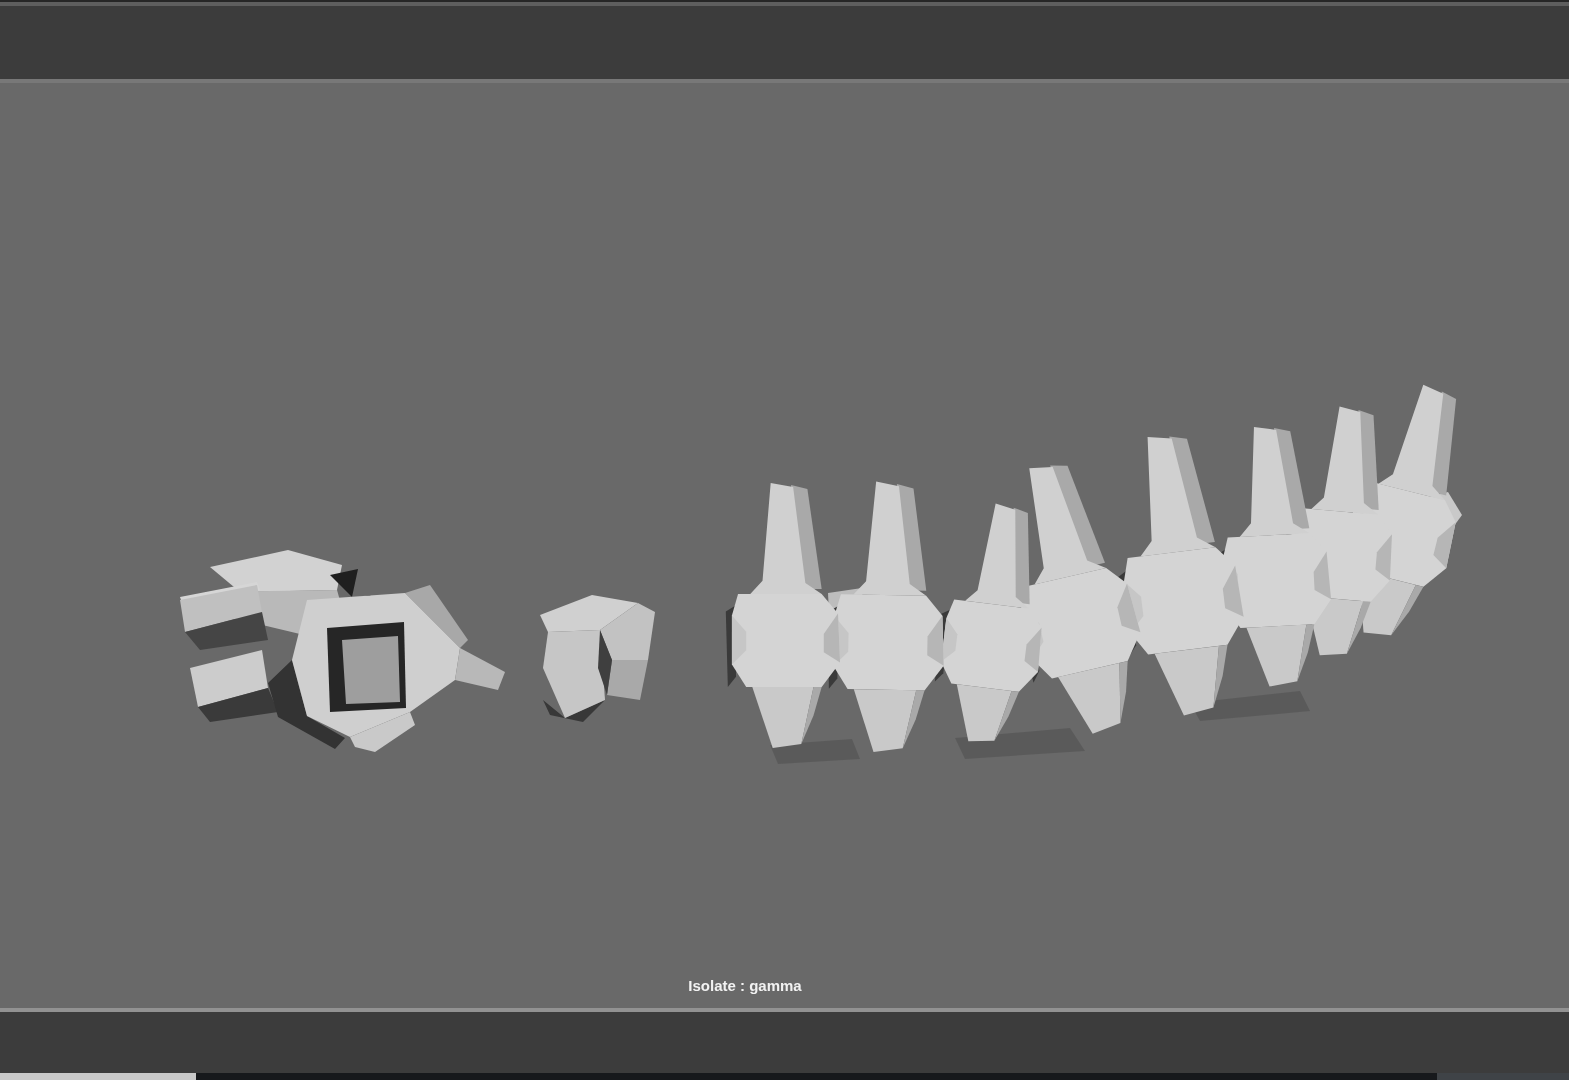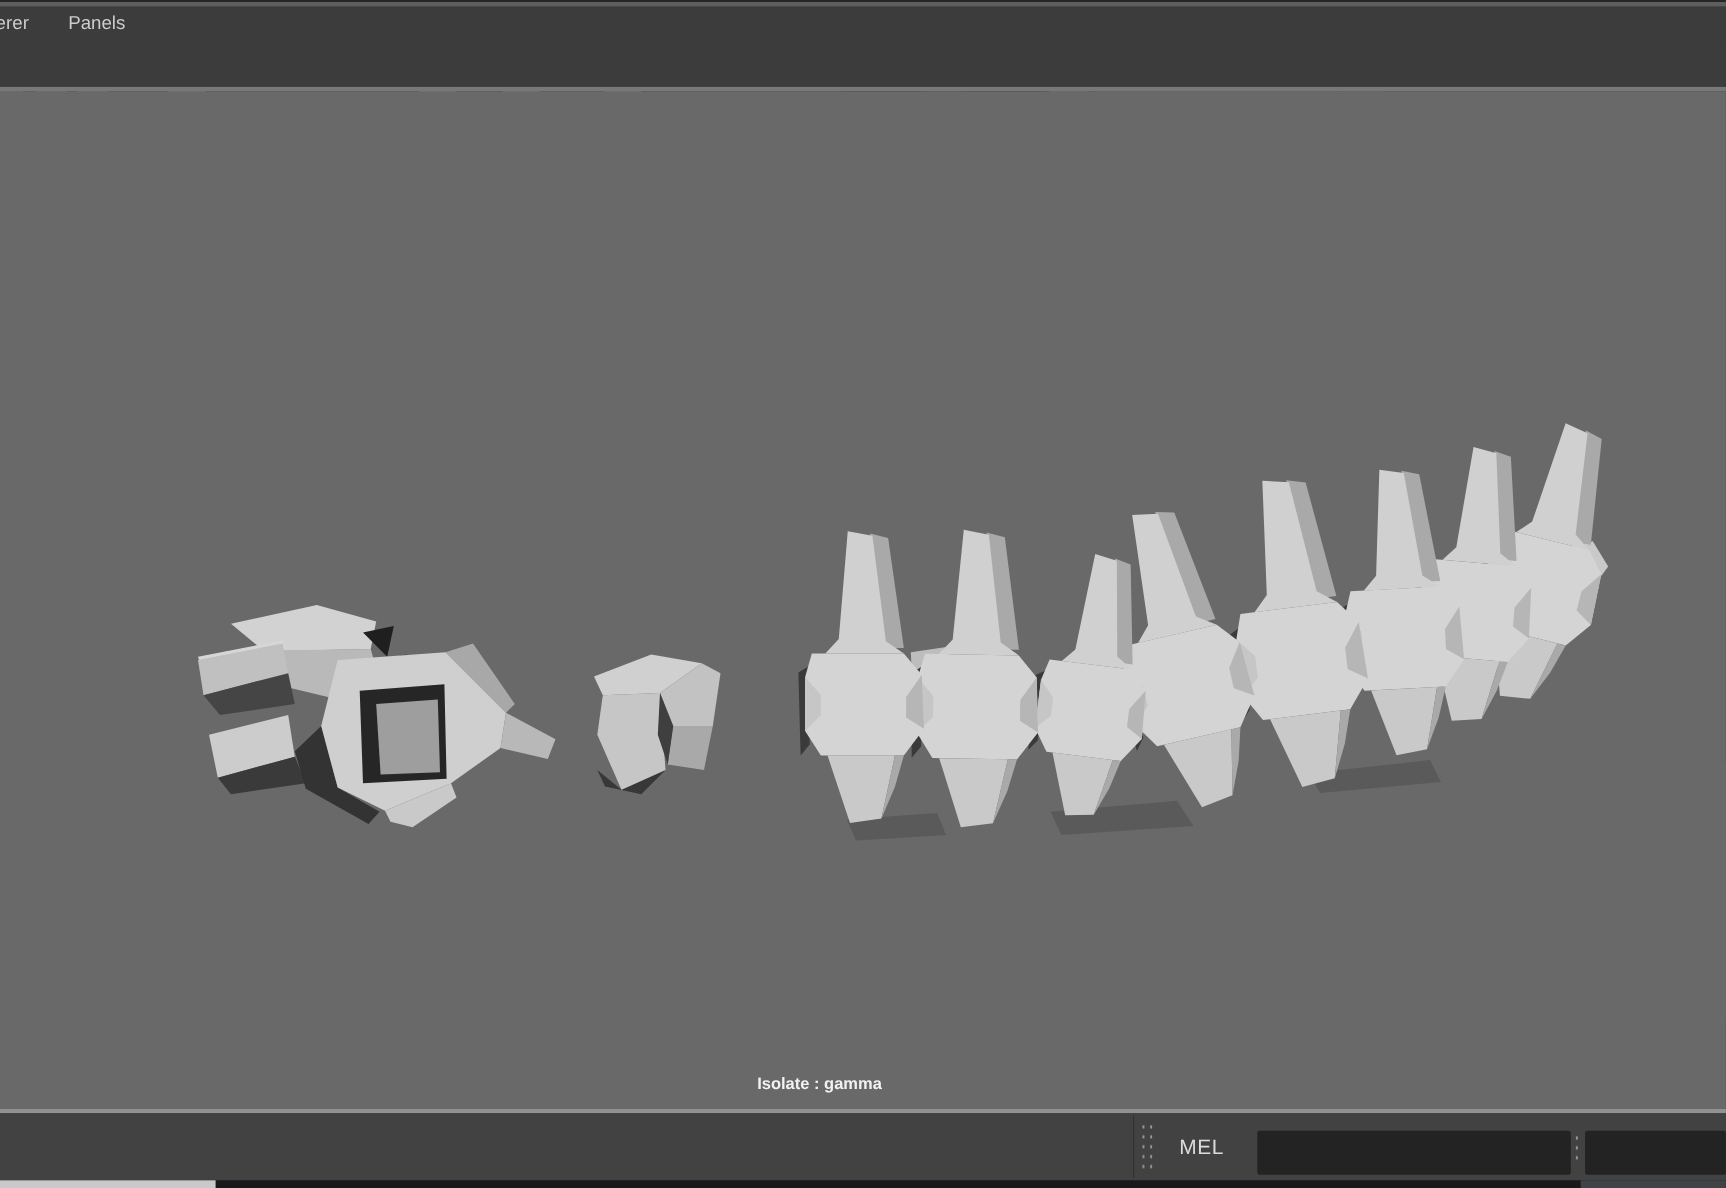--- a/index.html
+++ b/index.html
@@ -58,24 +58,20 @@
   .bs-left{position:absolute;left:0;top:0;bottom:0;width:196px;background:#c9c9c9;}
   .bs-right{position:absolute;left:1437px;right:0;top:0;bottom:0;background:#3f4347;}
 </style>
 </head>
 <body>
 
 <div class="window">
 
   <div class="topline"></div>
 
-  <div class="menubar">
-    <span class="menu-item" style="left:-4px">erer</span>
-    <span class="menu-item" style="left:62px">Panels</span>
-  </div>
 
   <div class="toolbar">
 
     <div class="tbtn" style="left:-10px">
       <svg width="28" height="28" viewBox="0 0 26 26">
         <rect x="1" y="1" width="24" height="24" fill="#262626" stroke="#a7a7a7" stroke-width="2"></rect>
         <g stroke="#5fbdc9" stroke-width="2" stroke-dasharray="2 2.5">
           <line x1="5" y1="8" x2="21" y2="8"></line>
             <line x1="5" y1="13" x2="21" y2="13"></line>
           <line x1="5" y1="18" x2="21" y2="18"></line>
@@ -352,27 +348,19 @@
         <polygon points="342,557 398,553 400,619 346,621" fill="#9e9e9e"></polygon>
         <polygon points="350,654 410,629 415,642 375,669 355,664" fill="#c9c9c9"></polygon>
       </g>
     </svg>
 
     <div class="overlay-text">Isolate : gamma</div>
   </div>
 
   <div class="vp-border-bottom"></div>
 
-  <div class="cmdbar">
-    <div class="cmd-divider"></div>
-    <div class="grip left"></div>
-    <div class="mel-label">MEL</div>
-    <input class="cmdfield input" type="text" value="" style="">
-    <div class="grip right"></div>
-    <input class="cmdfield result" type="text" value="" style="">
-  </div>
 
   <div class="bottomstrip">
     <div class="bs-left"></div>
     <div class="bs-right"></div>
   </div>
 
 </div>
 
 </body></html>

